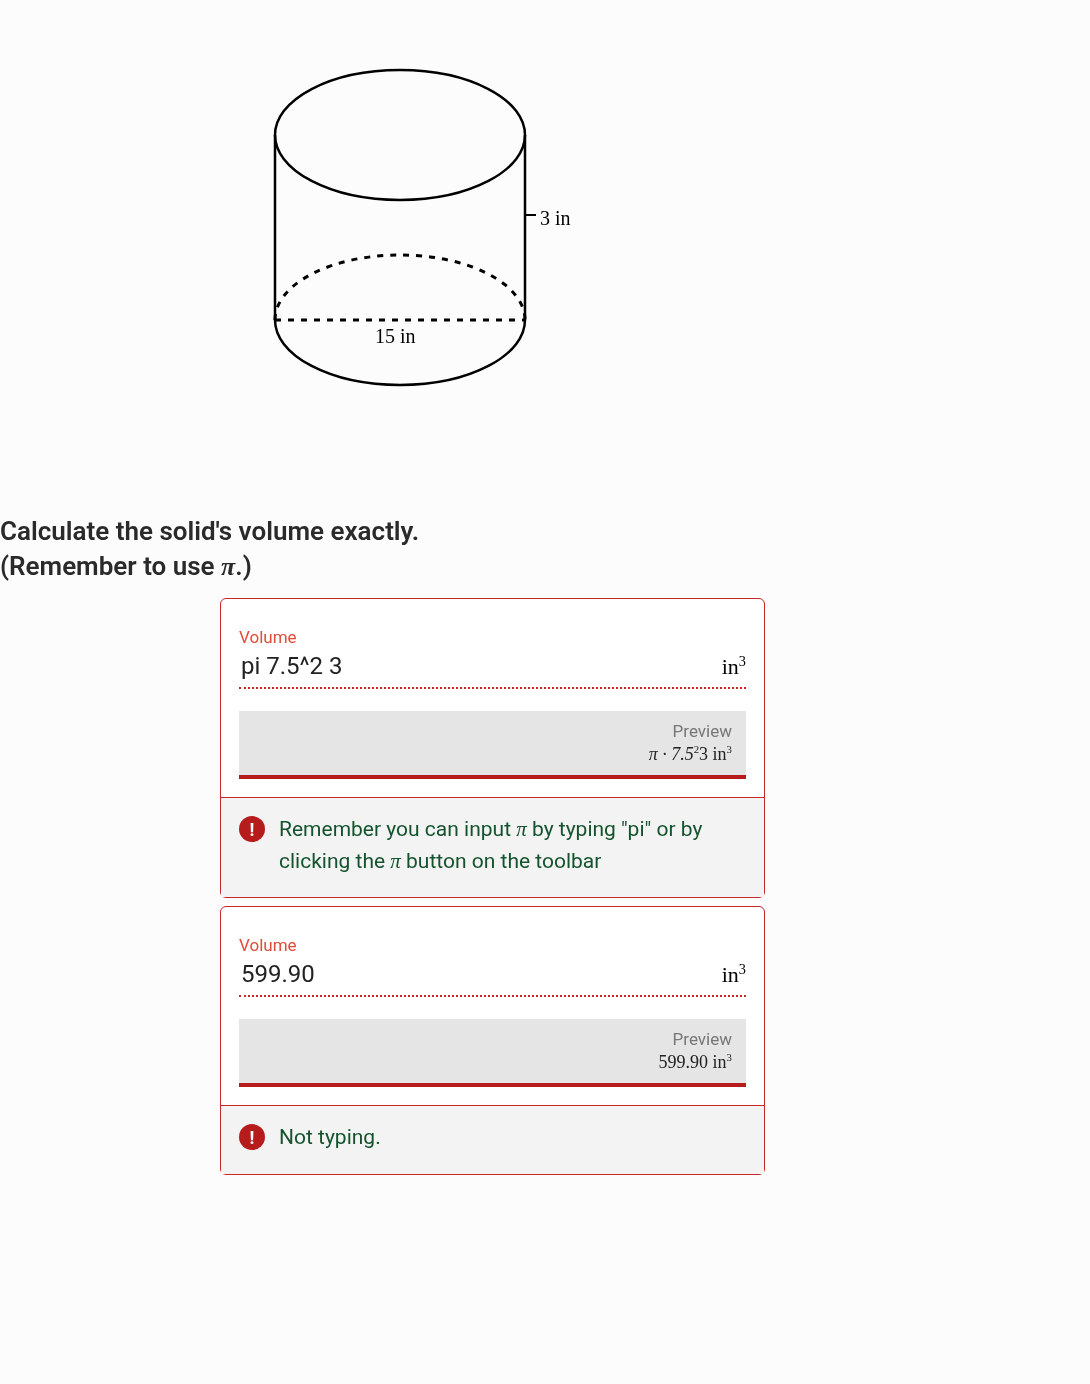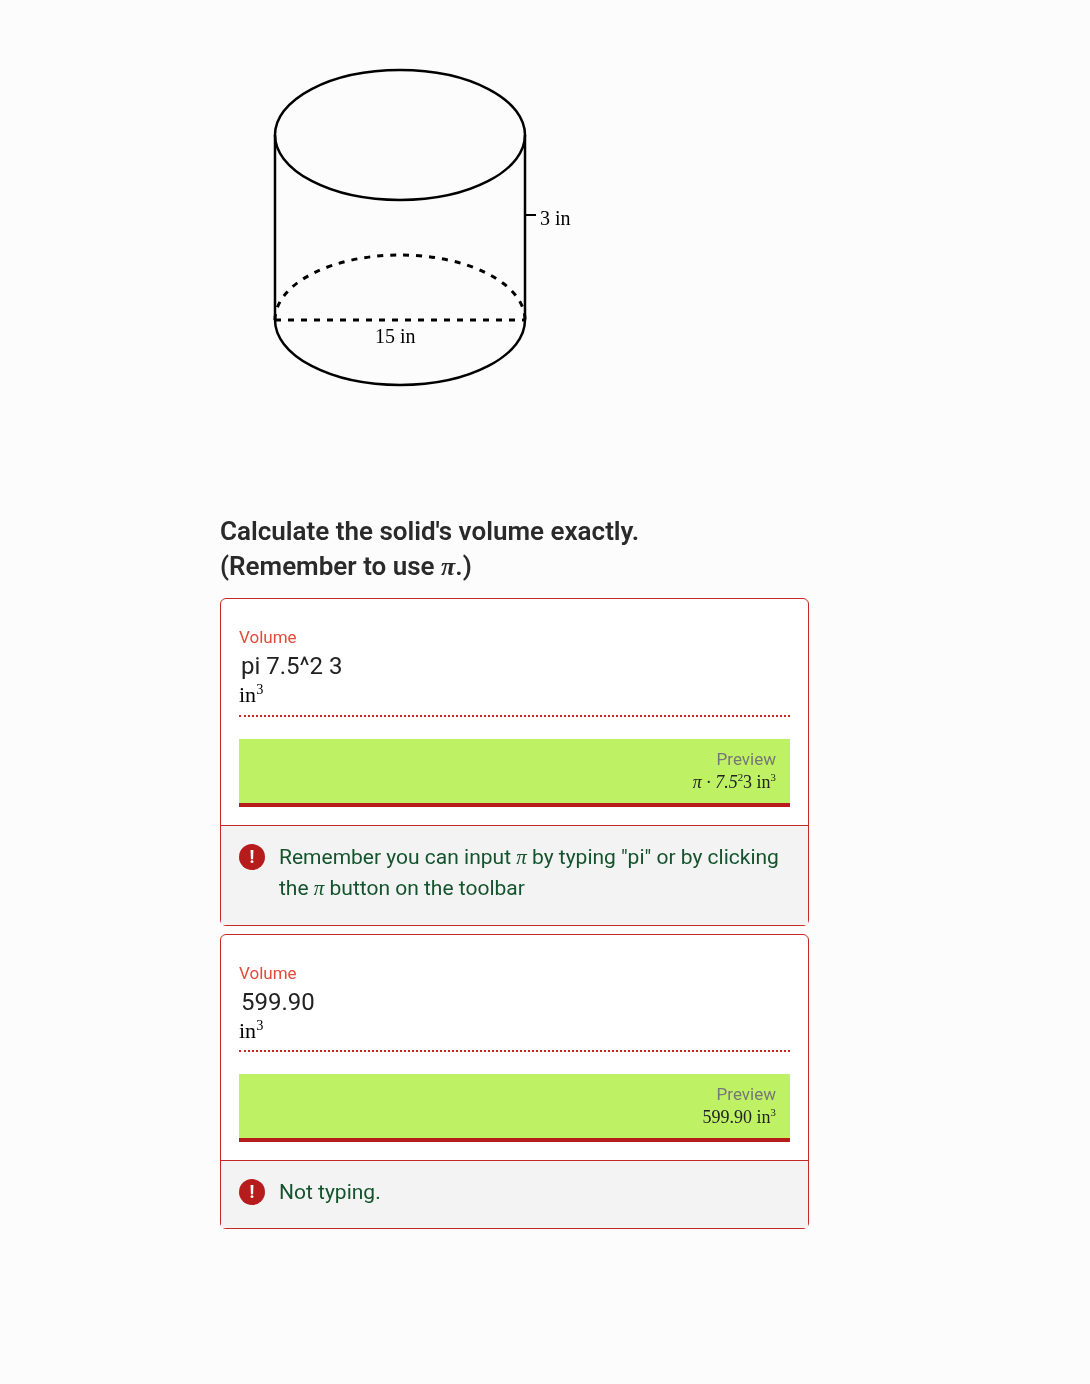--- a/index.html
+++ b/index.html
@@ -12,70 +12,68 @@
     width: 1090px;
   }
   .page {
     padding: 60px 0 40px 0;
   }
   .diagram-wrap {
     margin-left: 220px;
     margin-bottom: 100px;
   }
   .question {
-    margin-left: 220px;
     width: 545px;
     font-size: 26px;
     font-weight: 600;
     line-height: 1.35;
     margin-bottom: 14px;
     color: #2a2a2a;
   }
   .answer-box {
     margin-left: 220px;
-    width: 589px;
+    width: 545px;
     border: 1.5px solid #c62828;
     border-radius: 6px;
     background: #fff;
     margin-bottom: 8px;
   }
   .answer-top {
     padding: 28px 18px 18px 18px;
   }
   .field-label {
     font-size: 17px;
     color: #e34a3b;
     margin-bottom: 4px;
   }
   .field-row {
     display: flex;
     align-items: baseline;
     justify-content: space-between;
     border-bottom: 2.5px dotted #c62828;
     padding-bottom: 6px;
     margin-bottom: 22px;
-    flex-direction: column;
   }
   .field-input {
     font-size: 24px;
     color: #222;
     outline: none;
     border: none;
     flex: 1;
     background: transparent;
     font-family: inherit;
   }
   .field-unit {
     font-size: 22px;
     color: #000000;
     font-family: "Times New Roman", serif;
   }
   .field-unit sup { font-size: 0.65em; vertical-align: super; }
   .preview-box {
-    background: #bef264;
+    background: #e5e5e5;
     border-bottom: 4px solid #b71c1c;
     text-align: right;
     padding: 10px 14px 10px 14px;
   }
   .preview-label {
     font-size: 17px;
     color: #777;
     margin-bottom: 2px;
   }
   .preview-value {

